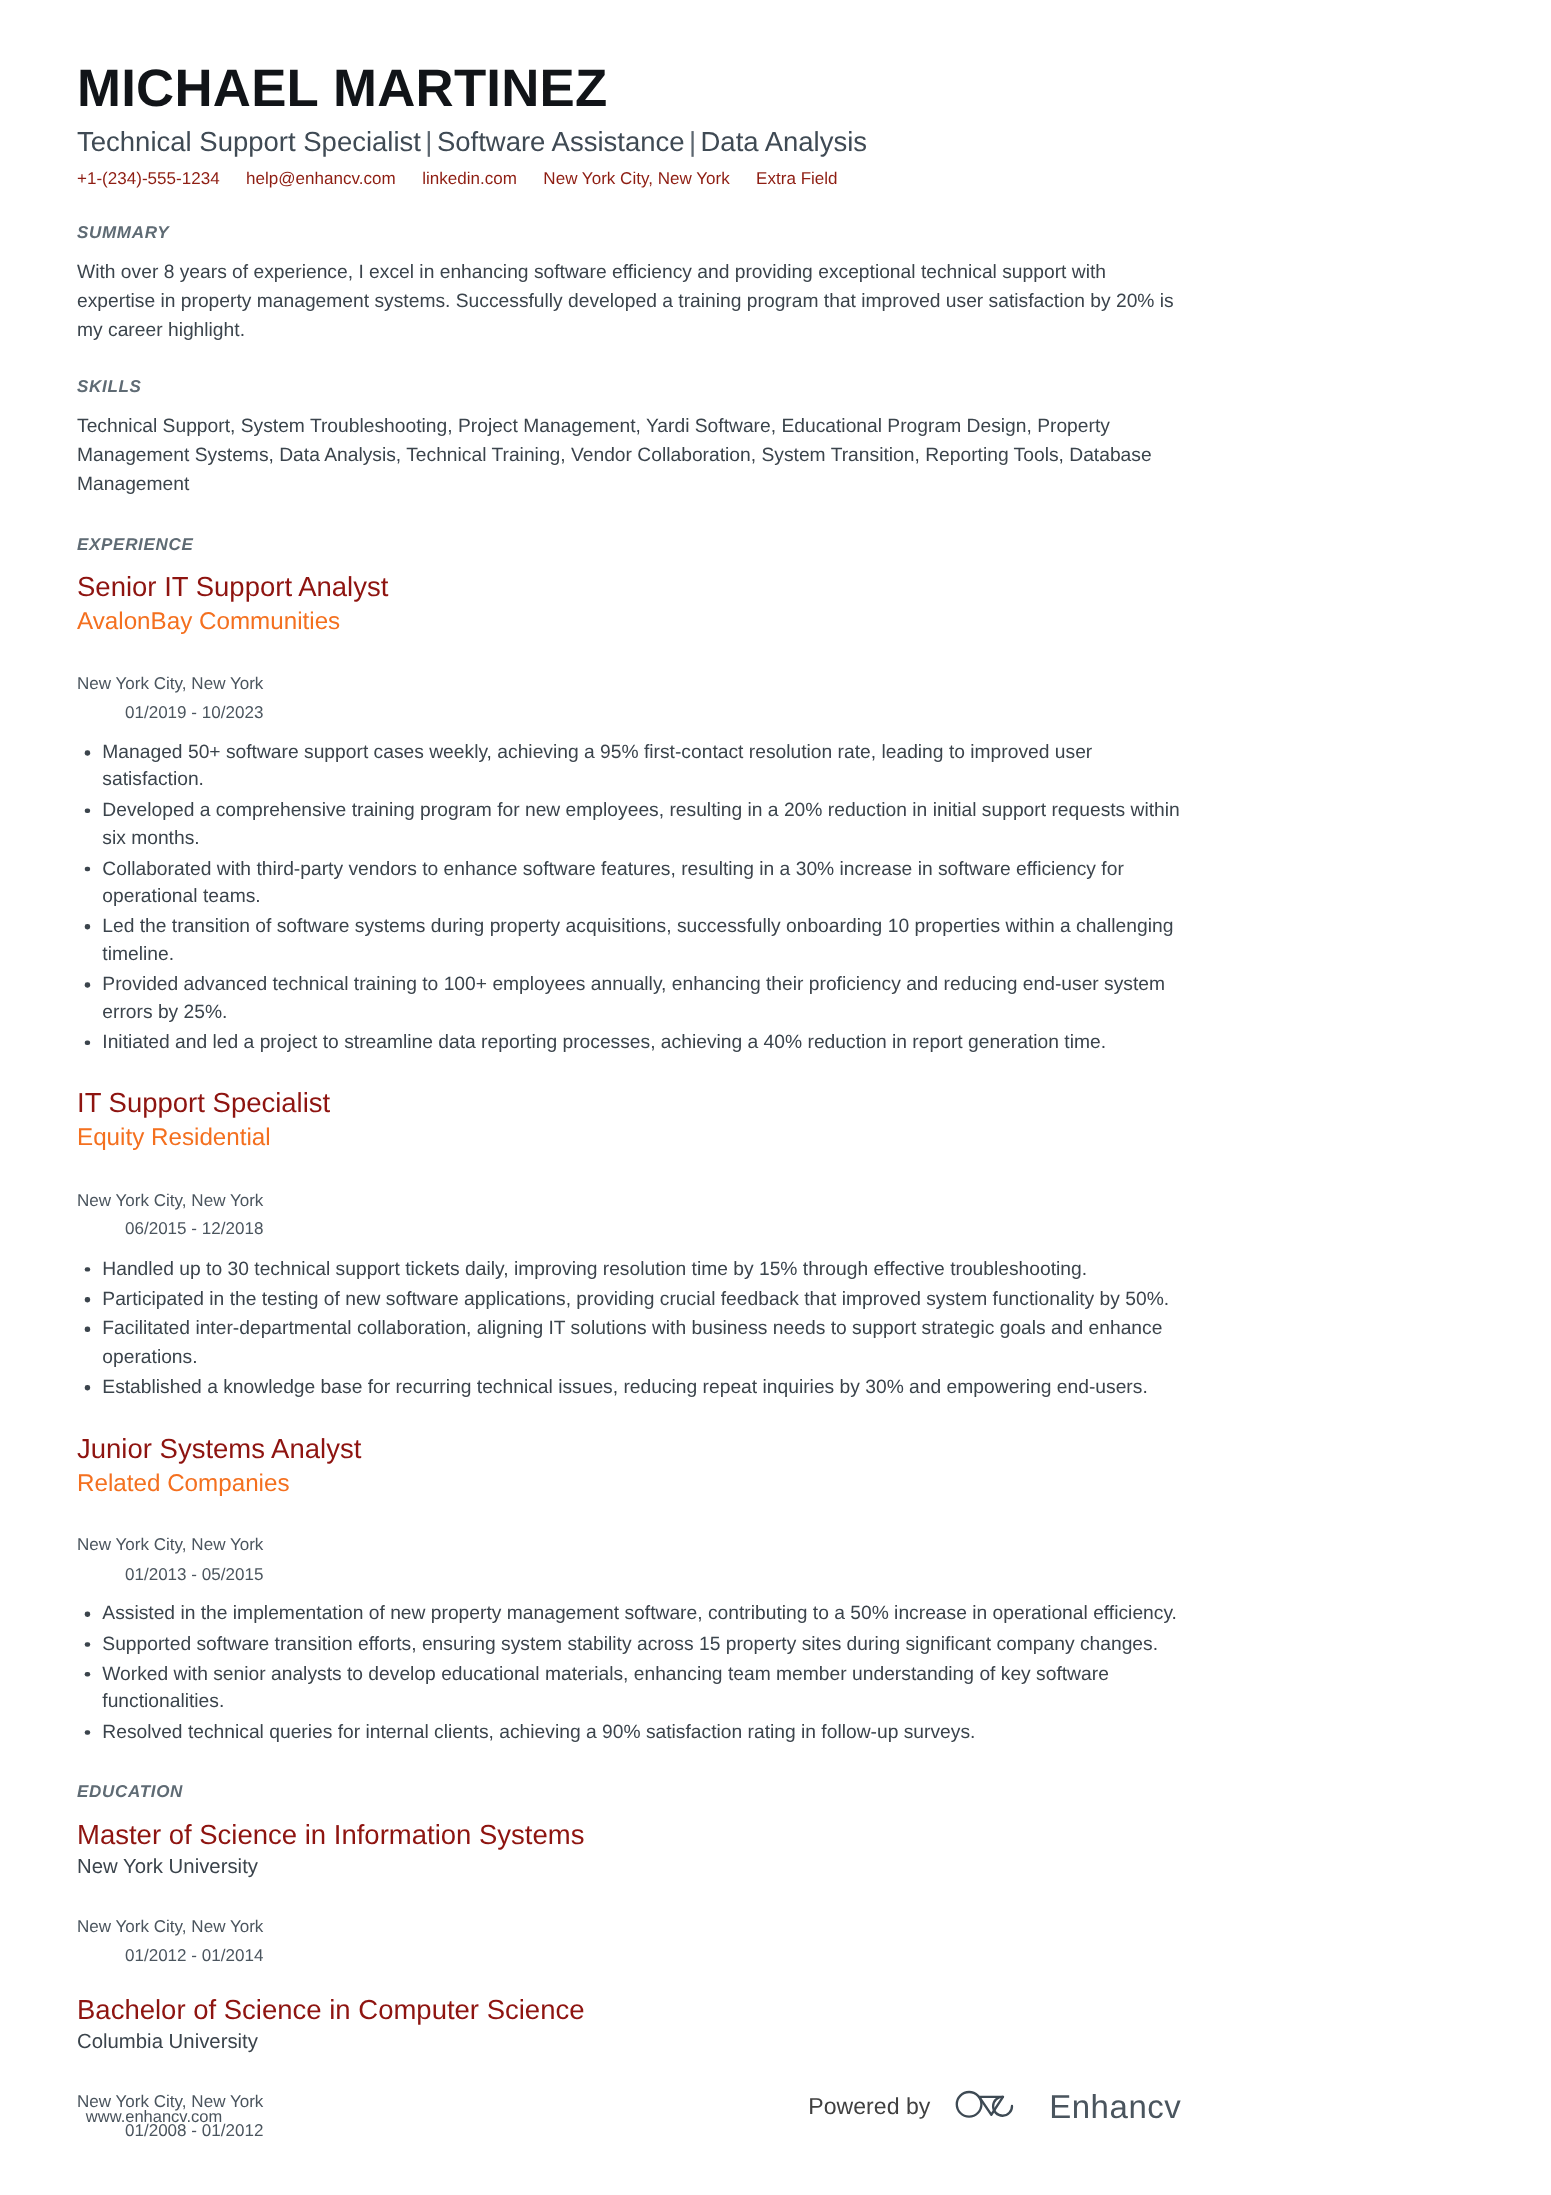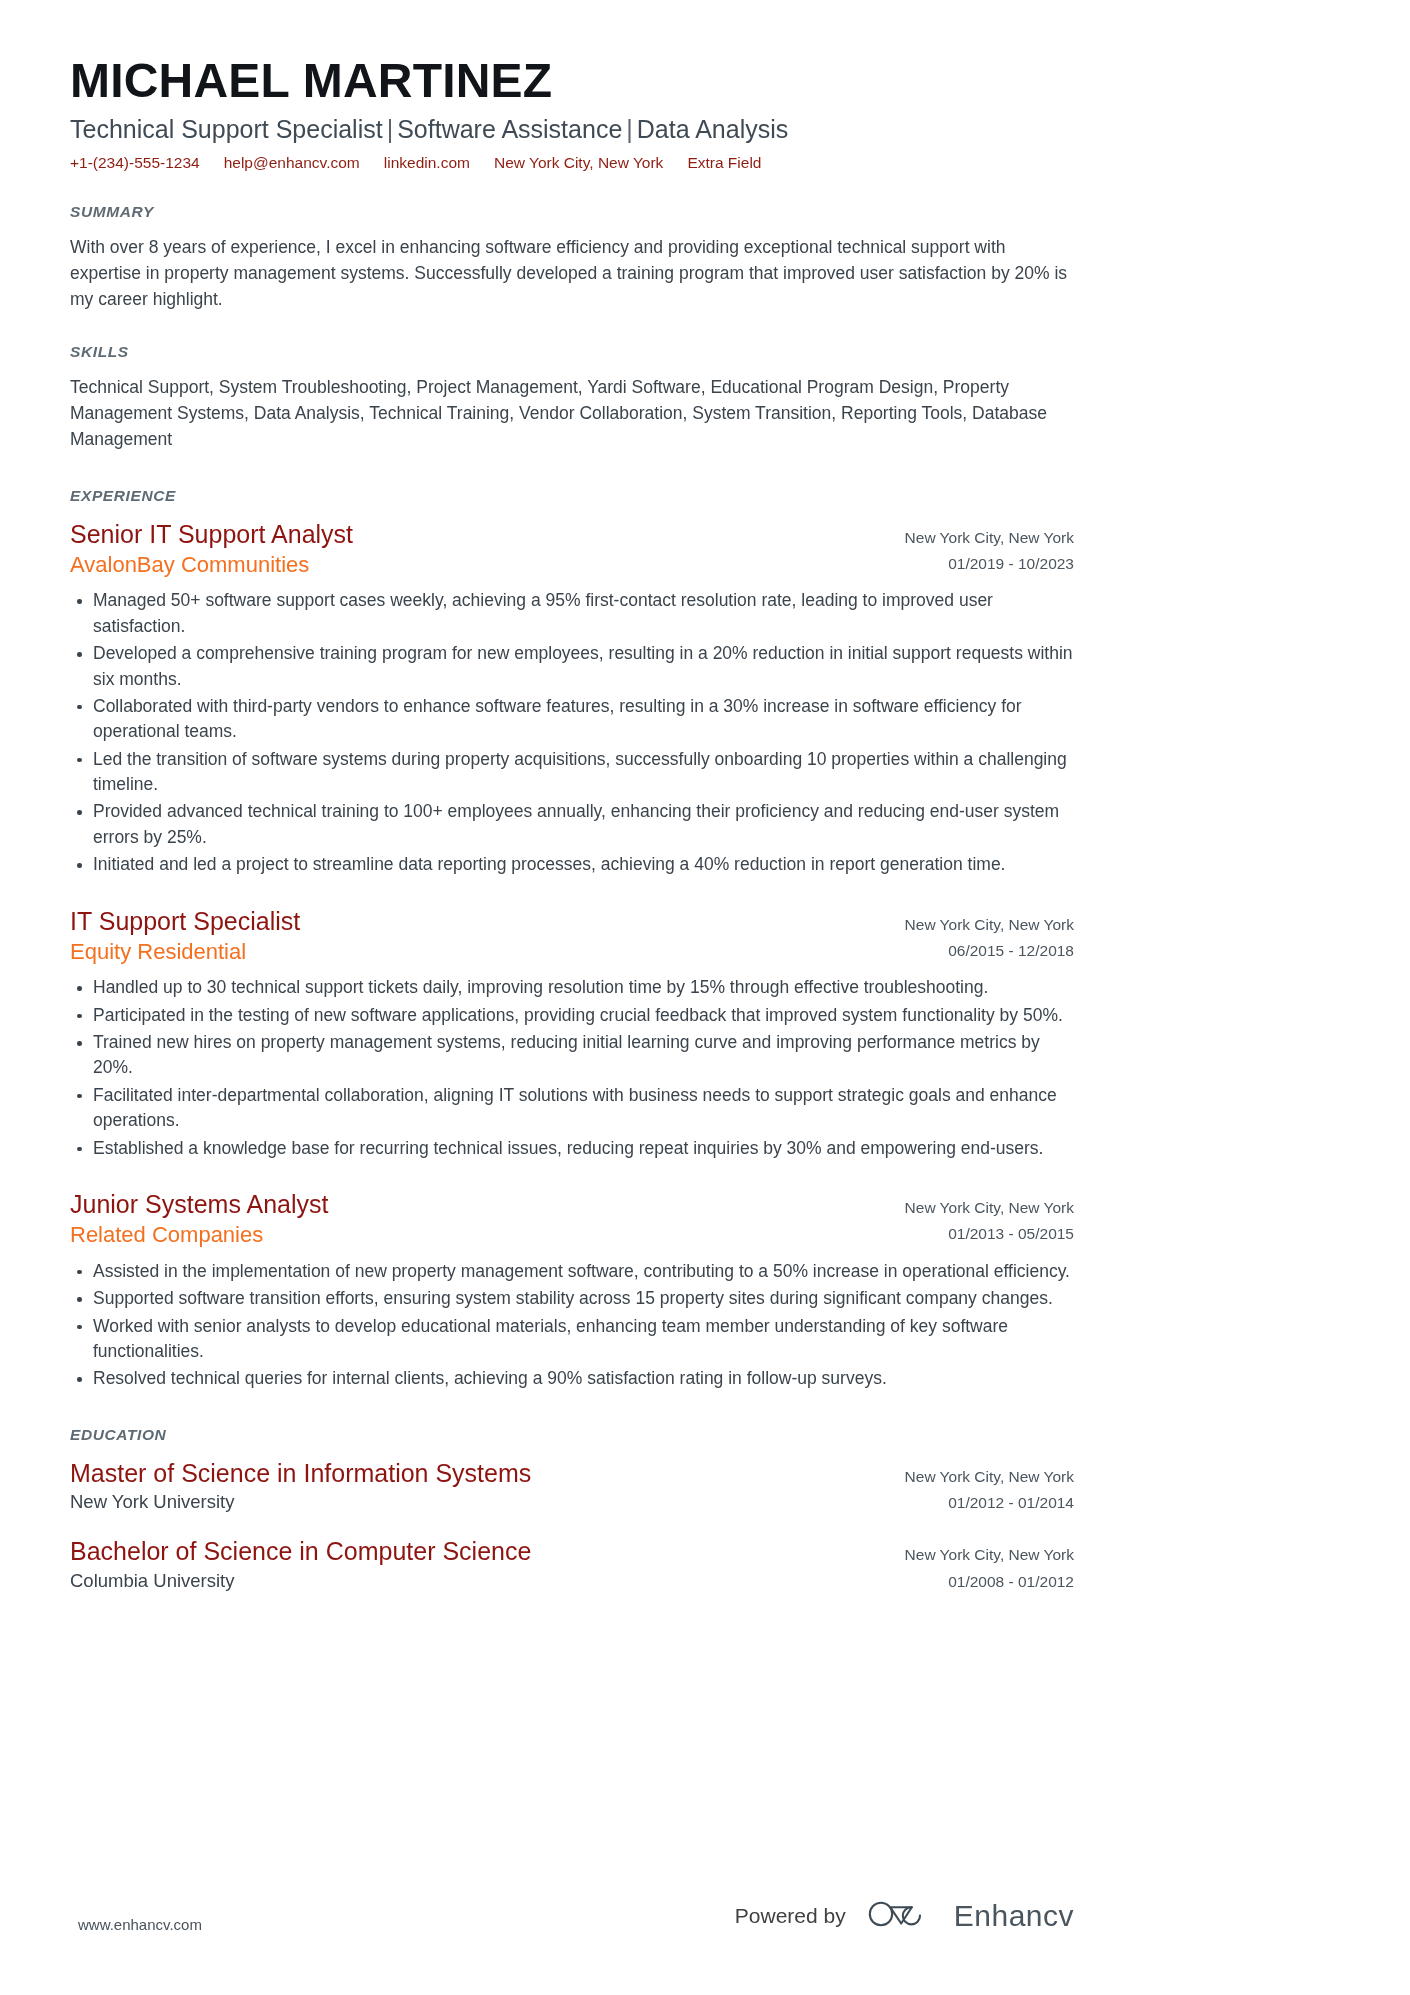--- a/index.html
+++ b/index.html
@@ -77,20 +77,21 @@
   }
 
   
   .entry { margin-bottom: 22px; }
 
   .entry-head {
     display: flex;
     justify-content: space-between;
     align-items: flex-start;
     gap: 24px;
+    flex-direction: column;
   }
   .entry-left { flex: 1 1 auto; min-width: 0; }
   .entry-right {
     flex: 0 0 auto;
     text-align: right;
     padding-top: 6px;
   }
 
   .entry-title {
     font-size: 25px;
@@ -237,21 +238,20 @@
           <div class="entry-sub">Equity Residential</div>
         </div>
         <div class="entry-right">
           <div class="entry-meta">New York City, New York</div>
           <div class="entry-meta">06/2015 - 12/2018</div>
         </div>
       </div>
       <ul class="bullets">
         <li>Handled up to 30 technical support tickets daily, improving resolution time by 15% through effective troubleshooting.</li>
         <li>Participated in the testing of new software applications, providing crucial feedback that improved system functionality by 50%.</li>
-        <li>Trained new hires on property management systems, reducing initial learning curve and improving performance metrics by 20%.</li>
         <li>Facilitated inter-departmental collaboration, aligning IT solutions with business needs to support strategic goals and enhance operations.</li>
         <li>Established a knowledge base for recurring technical issues, reducing repeat inquiries by 30% and empowering end-users.</li>
       </ul>
     </div>
 
     <div class="entry" style="margin-top:28px;">
       <div class="entry-head">
         <div class="entry-left">
           <div class="entry-title">Junior Systems Analyst</div>
           <div class="entry-sub">Related Companies</div>

